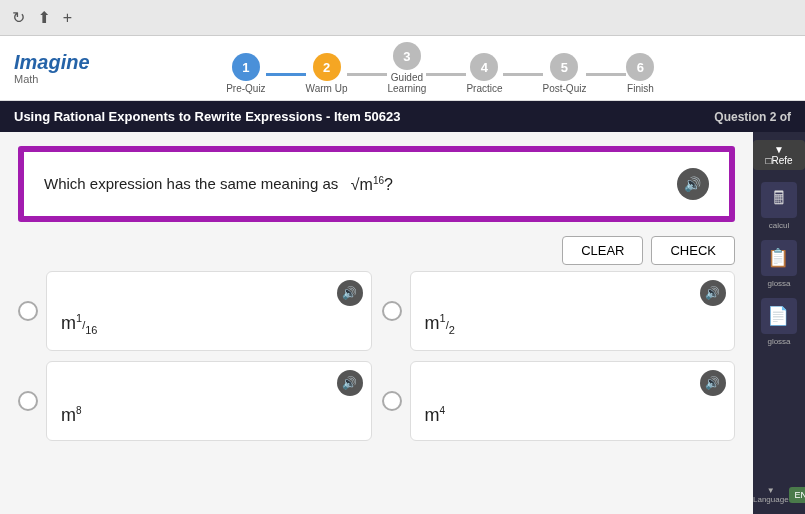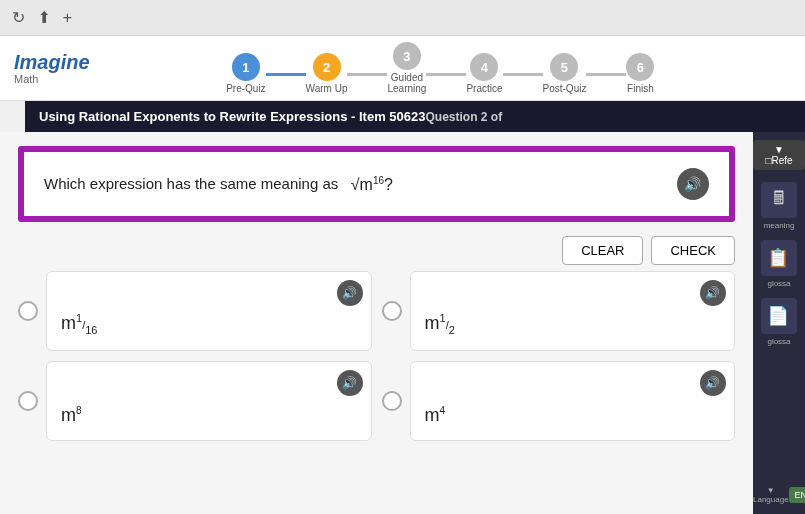--- a/index.html
+++ b/index.html
@@ -125,21 +125,21 @@
 
     
     .section-header {
       background: #1a1a2e;
       color: #fff;
       padding: 8px 14px;
       font-size: 13px;
       font-weight: bold;
       display: flex;
       align-items: center;
-      margin-left: 25px;
+      justify-content: space-between;
     }
     .question-indicator {
       font-size: 12px;
       color: #ccc;
     }
 
     
     .main-content {
       display: flex;
       flex: 1;
@@ -482,21 +482,21 @@
   </div>
 
   <div class="right-sidebar">
 
     <button class="ref-btn">▼ □Refe</button>
 
     <div class="sidebar-item-right">
       <div class="sidebar-icon-box">
         <span>🖩</span>
       </div>
-      <span class="sidebar-label-sm">meaning</span>
+      <span class="sidebar-label-sm">calcul</span>
     </div>
 
     <div class="sidebar-item-right">
       <div class="sidebar-icon-box">
         <span>📋</span>
       </div>
       <span class="sidebar-label-sm">glossa</span>
     </div>
 
     <div class="sidebar-item-right">

